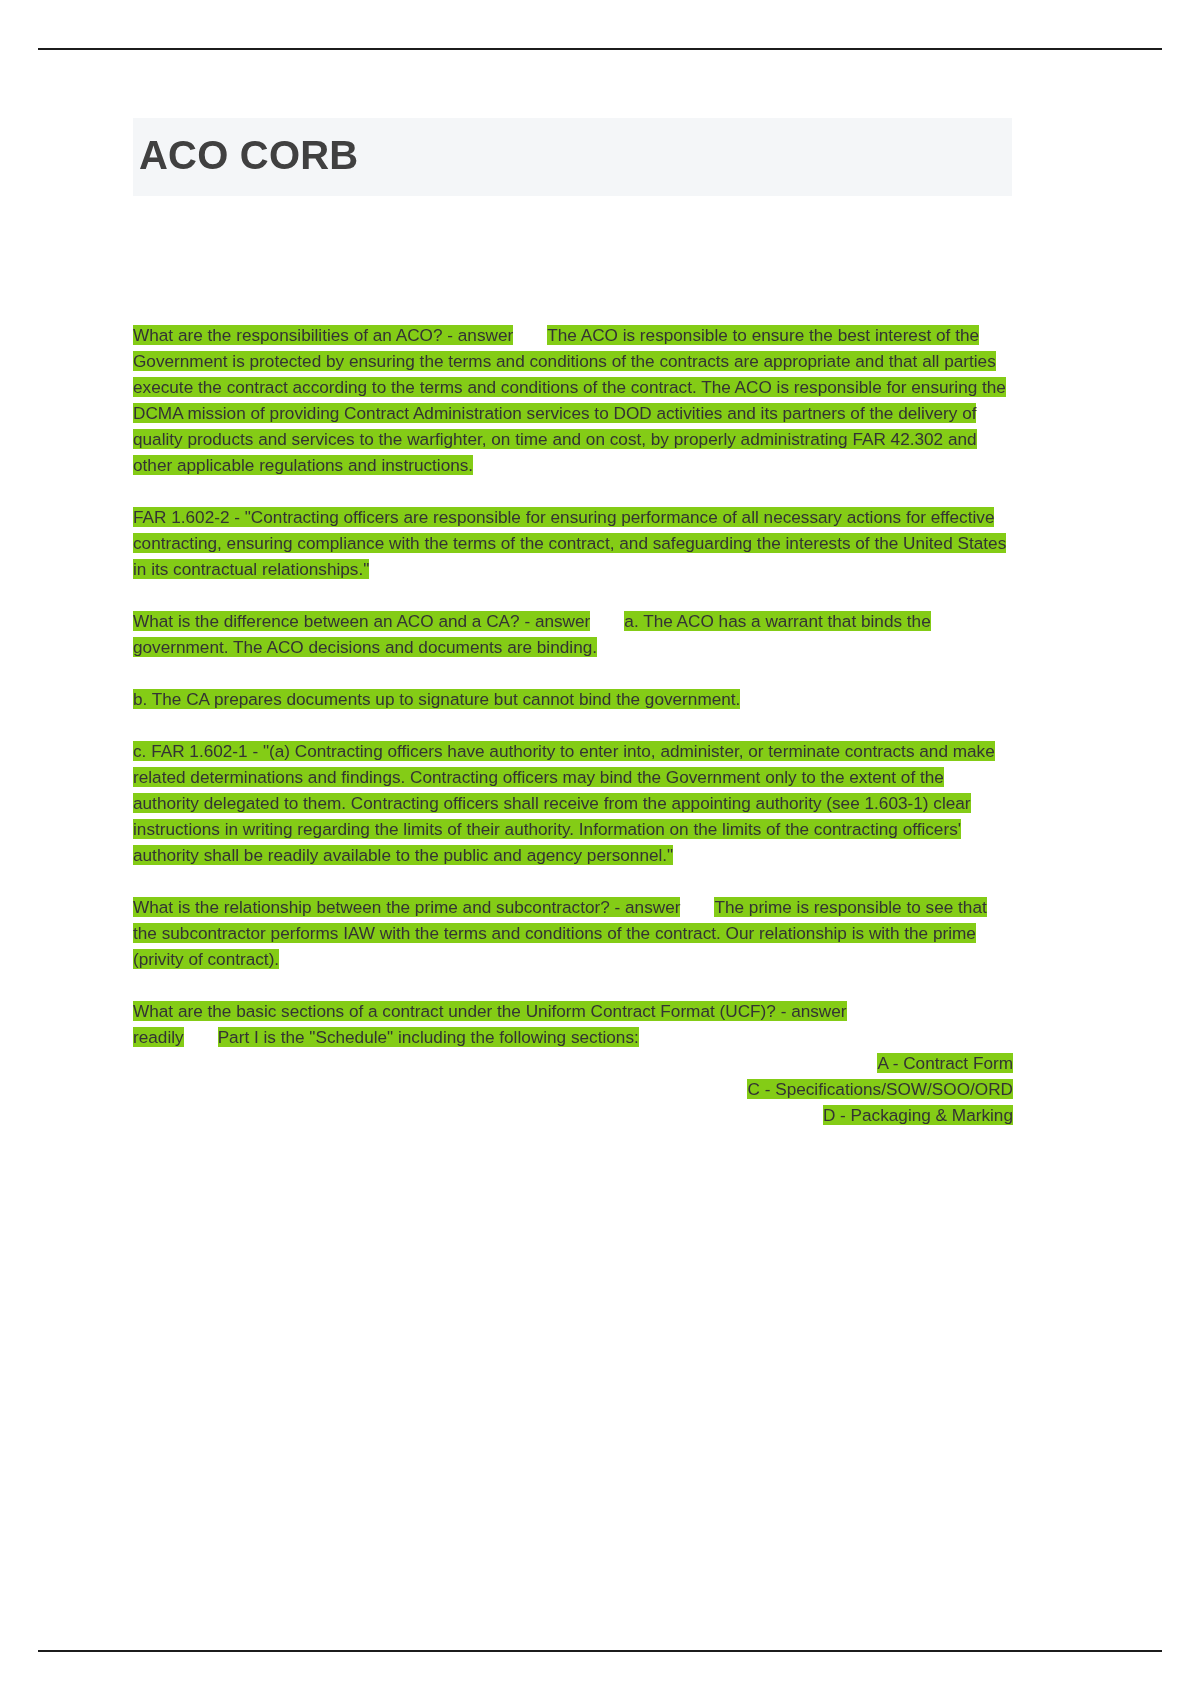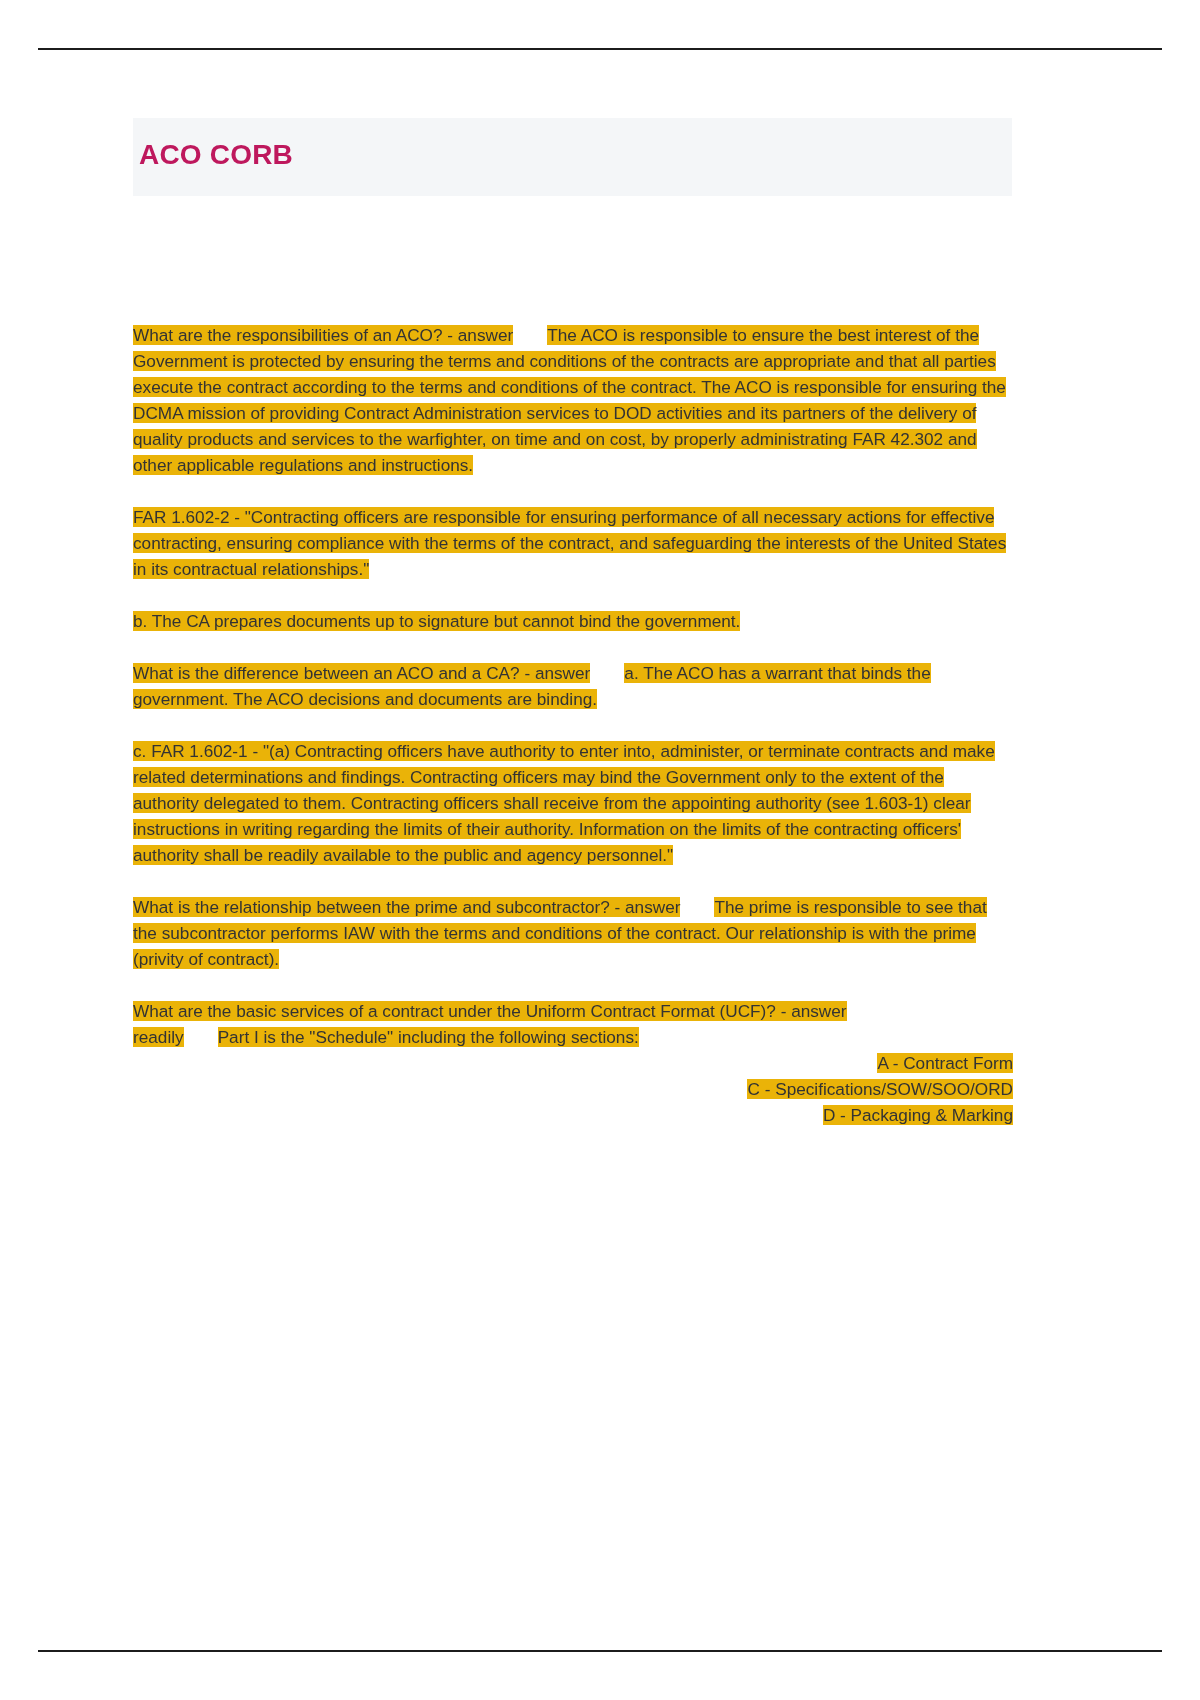--- a/index.html
+++ b/index.html
@@ -36,44 +36,44 @@
     width: 880px;
   }
 
   .title-band {
     background: #f4f6f8;
     padding: 14px 0 18px 4px;
     margin: 0 0 0 0;
     width: 875px;
   }
   .title {
-    font-size: 28px;
+    font-size: 40px;
     line-height: 46px;
     font-weight: bold;
-    color: #be185d;
+    color: #404040;
     letter-spacing: 0.2px;
     margin: 0;
     padding-left: 2px;
   }
 
   .body {
     margin-top: 126px;
     font-size: 17.2px;
     line-height: 26px;
     color: #333333;
   }
 
   .para {
     margin: 0 0 26px 0;
     position: relative;
   }
   .para:last-child { margin-bottom: 0; }
 
   .hl {
-    background: #eab308;
+    background: #84cc16;
     box-decoration-break: clone;
     -webkit-box-decoration-break: clone;
   }
 
   .gap {
     display: inline-block;
     width: 34px;
   }
 
   .list {
@@ -107,37 +107,37 @@
 
       <p class="para">
         <span class="hl">What are the responsibilities of an ACO? - answer</span><span class="gap"></span><span class="hl">The ACO is responsible to ensure the best interest of the Government is protected by ensuring the terms and conditions of the contracts are appropriate and that all parties execute the contract according to the terms and conditions of the contract. The ACO is responsible for ensuring the DCMA mission of providing Contract Administration services to DOD activities and its partners of the delivery of quality products and services to the warfighter, on time and on cost, by properly administrating FAR 42.302 and other applicable regulations and instructions.</span>
       </p>
 
       <p class="para">
         <span class="hl">FAR 1.602-2 - "Contracting officers are responsible for ensuring performance of all necessary actions for effective contracting, ensuring compliance with the terms of the contract, and safeguarding the interests of the United States in its contractual relationships."</span>
       </p>
 
       <p class="para">
-        <span class="hl">b. The CA prepares documents up to signature but cannot bind the government.</span>
+        <span class="hl">What is the difference between an ACO and a CA? - answer</span><span class="gap"></span><span class="hl">a. The ACO has a warrant that binds the government. The ACO decisions and documents are binding.</span>
       </p>
 
       <p class="para">
-        <span class="hl">What is the difference between an ACO and a CA? - answer</span><span class="gap"></span><span class="hl">a. The ACO has a warrant that binds the government. The ACO decisions and documents are binding.</span>
+        <span class="hl">b. The CA prepares documents up to signature but cannot bind the government.</span>
       </p>
 
       <p class="para">
         <span class="hl">c. FAR 1.602-1 - "(a) Contracting officers have authority to enter into, administer, or terminate contracts and make related determinations and findings. Contracting officers may bind the Government only to the extent of the authority delegated to them. Contracting officers shall receive from the appointing authority (see 1.603-1) clear instructions in writing regarding the limits of their authority. Information on the limits of the contracting officers' authority shall be readily available to the public and agency personnel."</span>
       </p>
 
       <p class="para">
         <span class="hl">What is the relationship between the prime and subcontractor? - answer</span><span class="gap"></span><span class="hl">The prime is responsible to see that the subcontractor performs IAW with the terms and conditions of the contract. Our relationship is with the prime (privity of contract).</span>
       </p>
 
       <p class="para tight">
-        <span class="hl">What are the basic services of a contract under the Uniform Contract Format (UCF)? - answer</span><br>
+        <span class="hl">What are the basic sections of a contract under the Uniform Contract Format (UCF)? - answer</span><br>
         <span class="hl">readily</span><span class="gap"></span><span class="hl">Part I is the "Schedule" including the following sections:</span>
       </p>
 
       <ul class="list list-block">
         <li><span class="hl">A - Contract Form</span></li>
         <li><span class="hl">C - Specifications/SOW/SOO/ORD</span></li>
         <li><span class="hl">D - Packaging &amp; Marking</span></li>
       </ul>
 
     </div>

